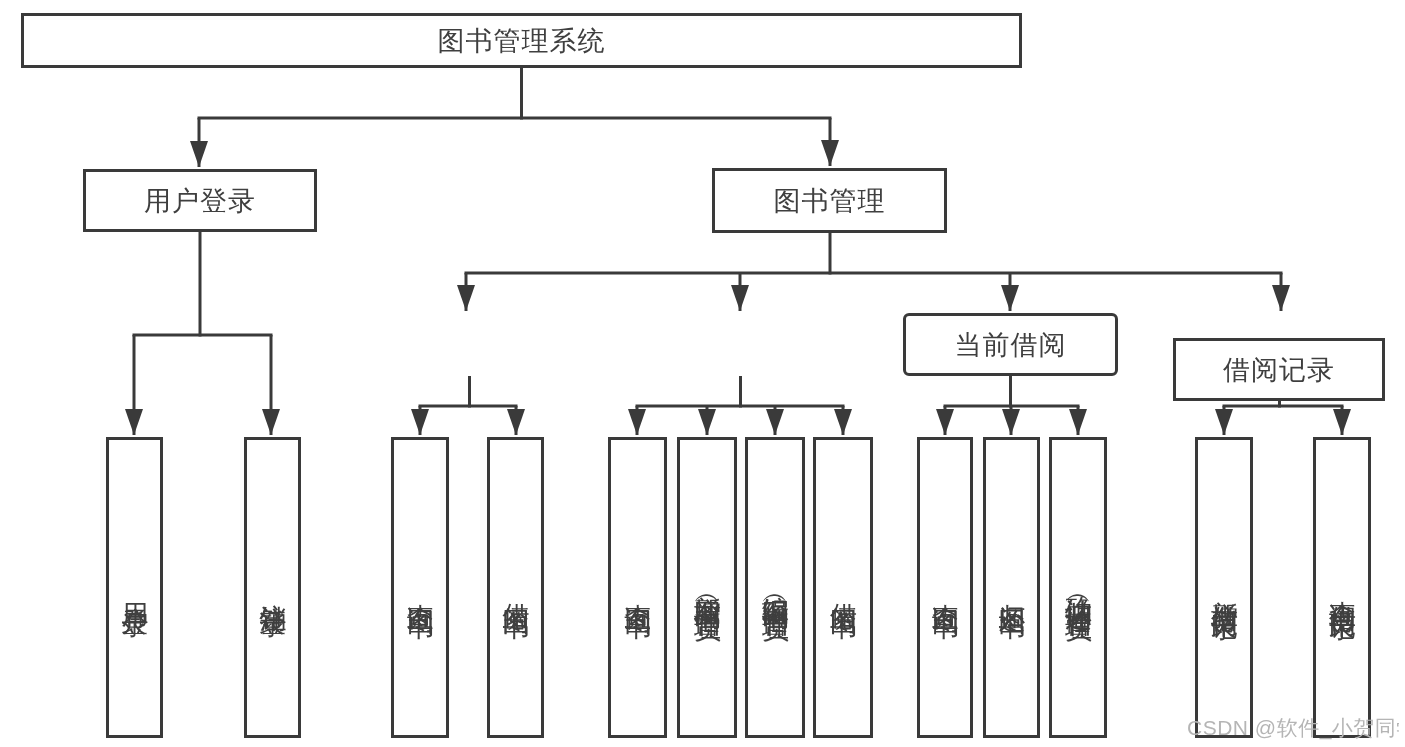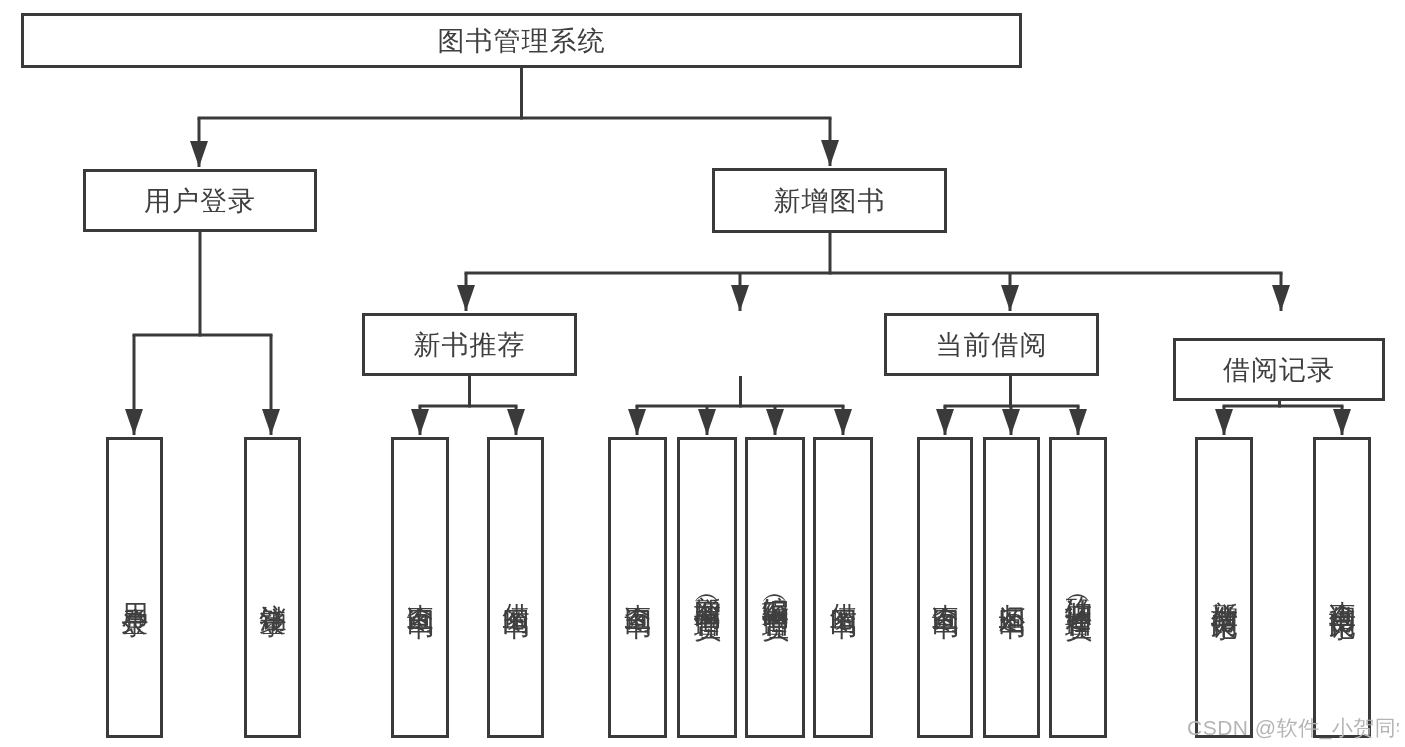--- a/index.html
+++ b/index.html
@@ -104,27 +104,24 @@
   </svg>
 
   <div class="box" style="left:21px;top:13px;width:1001px;height:55px;">
     <span class="hlabel">图书管理系统</span>
   </div>
 
   <div class="box" style="left:83px;top:169px;width:234px;height:63px;">
     <span class="hlabel">用户登录</span>
   </div>
   <div class="box" style="left:712px;top:168px;width:235px;height:65px;">
-    <span class="hlabel">新增图书</span>
+    <span class="hlabel">图书管理</span>
   </div>
 
-  <div class="box" style="left:362px;top:313px;width:215px;height:63px;">
-    <span class="hlabel">新书推荐</span>
-  </div>
-  <div class="box" style="left:884px;top:313px;width:215px;height:63px;">
+  <div class="box" style="left:903px;top:313px;width:215px;height:63px;border-radius:6px;">
     <span class="hlabel">当前借阅</span>
   </div>
   <div class="box" style="left:1173px;top:313px;width:212px;height:63px;margin-top:25px;">
     <span class="hlabel">借阅记录</span>
   </div>
 
   <div class="box" style="left:106px;top:437px;width:57px;height:301px;">
     <span class="vlabel">用户登录</span>
   </div>
   <div class="box" style="left:244px;top:437px;width:57px;height:301px;">

